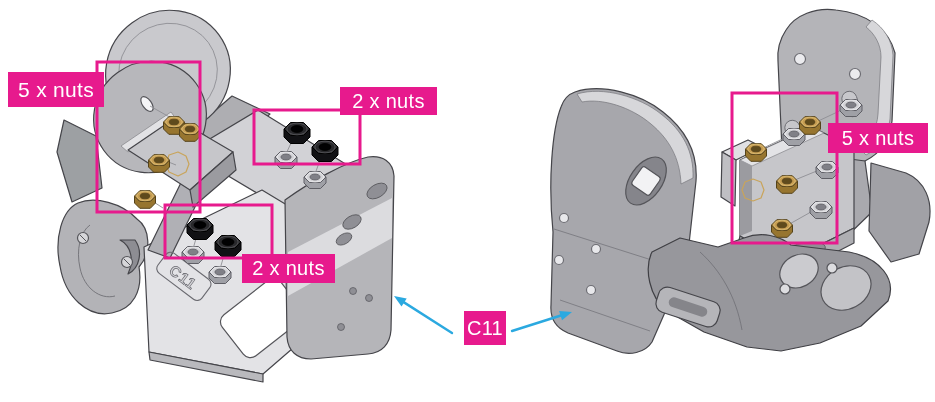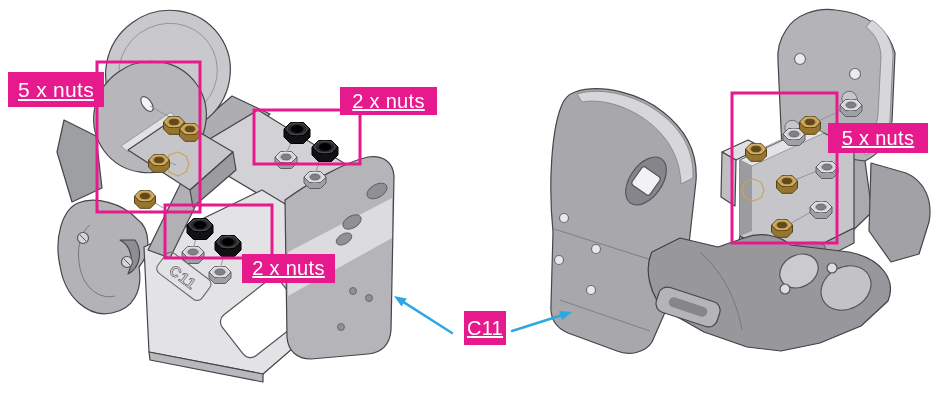--- a/index.html
+++ b/index.html
@@ -12,21 +12,20 @@
   }
   .stage svg{position:absolute;left:0;top:0;}
   .anno-label{
     position:absolute;
     display:flex;align-items:center;justify-content:center;
     color:#fff;
     letter-spacing:.3px;
     z-index:5;
     white-space:nowrap;
     user-select:none;
-    text-decoration:underline;
   }
 </style>
 </head>
 <body>
 
 <div class="stage" id="stage" style="width: 935px; height: 402px; background: rgb(255, 255, 255);">
 
   <svg id="scene" width="935" height="402" viewBox="0 0 935 402">
 
     <g id="left-assembly" stroke="#45454a" stroke-width="1.2" stroke-linejoin="round">

